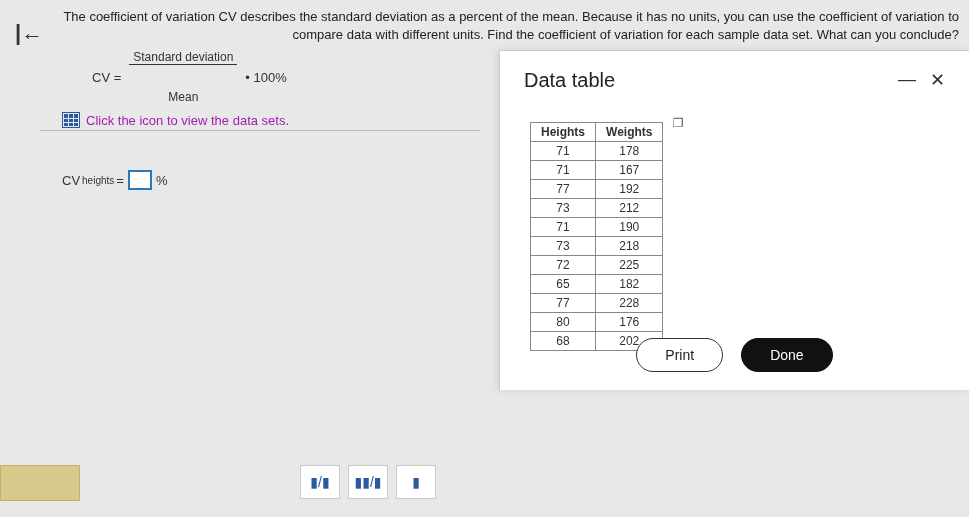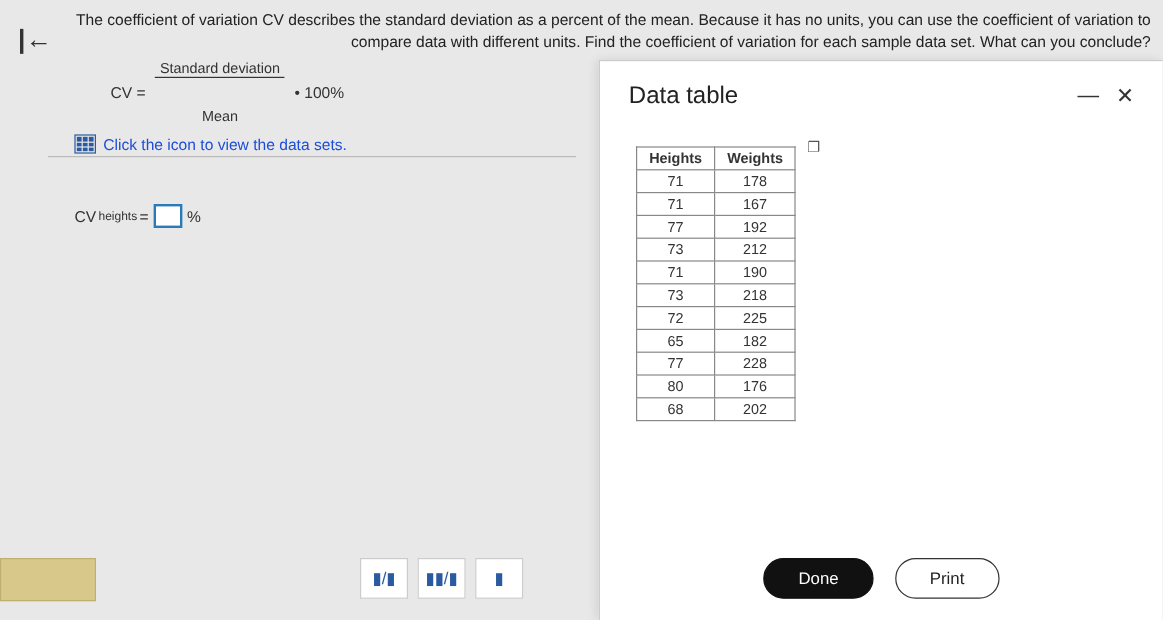--- a/index.html
+++ b/index.html
@@ -61,21 +61,21 @@
       width: 18px;
       height: 16px;
       border: 1.5px solid #2a5aa0;
       display: inline-flex;
       flex-direction: column;
       padding: 1px;
       gap: 1px;
     }
     .table-icon .r { flex: 1; display: flex; gap: 1px; }
     .table-icon .c { flex: 1; background: #2a5aa0; }
-    .link-text { color: #1d4ed8; cursor: pointer; }
+    .link-text { color: #a21caf; cursor: pointer; }
     .divider {
       position: absolute;
       left: 40px;
       top: 130px;
       width: 440px;
       border-top: 1px solid #bbb;
     }
     .answer-row {
       position: absolute;
       left: 62px;
@@ -122,21 +122,21 @@
       height: 36px;
       background: #d8c88a;
       border: 1px solid #c0b070;
     }
     
     .modal {
       position: absolute;
       right: 0;
       top: 50px;
       width: 470px;
-      height: 467px;
+      height: 340px;
       background: #fff;
       border-left: 1px solid #ccc;
       border-top: 1px solid #ccc;
       box-shadow: -2px 0 8px rgba(0,0,0,0.1);
     }
     .modal-header {
       padding: 18px 24px 10px;
       display: flex;
       justify-content: space-between;
       align-items: flex-start;
@@ -299,16 +299,16 @@
             <td>176</td>
           </tr>
           <tr>
             <td>68</td>
             <td>202</td>
           </tr>
         </tbody>
     </table>
   </div>
   <div class="modal-footer">
+    <button class="btn btn-print">Print</button>
     <button class="btn btn-done">Done</button>
-    <button class="btn btn-print">Print</button>
   </div>
 </div>
 
 </body></html>

